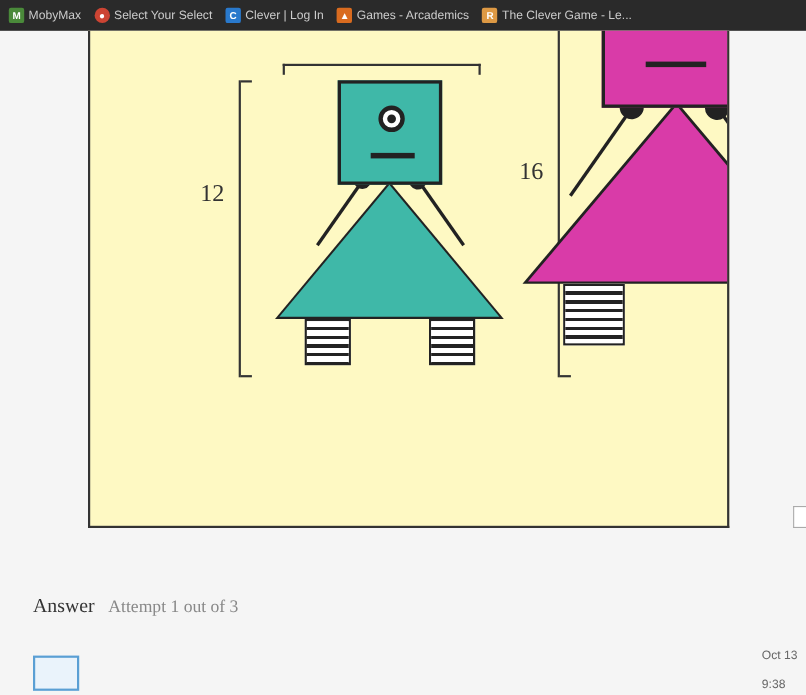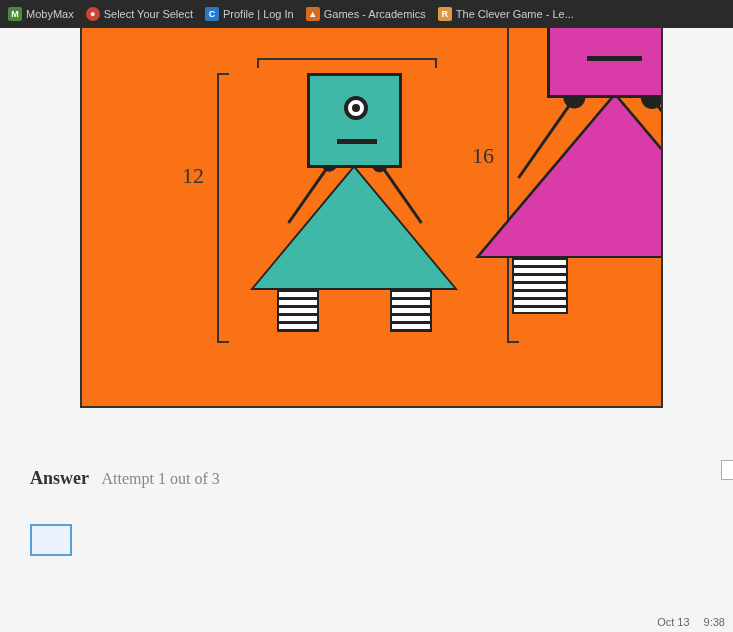--- a/index.html
+++ b/index.html
@@ -38,25 +38,25 @@
       justify-content: center;
       font-size: 9px;
       font-weight: bold;
     }
     .icon-green { background: #4a8a3a; color: white; }
     .icon-red { background: #c43; color: white; border-radius: 50%; }
     .icon-blue { background: #2979cc; color: white; }
     .icon-orange { background: #d96b1f; color: white; }
     .icon-pink { background: #d94; color: white; }
     .content-area {
-      background: #f97316;
+      background: #fef9c3;
       margin: 0 70px 0 80px;
       border: 2px solid #333;
       border-top: none;
-      height: 380px;
+      height: 452px;
       position: relative;
       overflow: hidden;
     }
     .robots-container {
       position: relative;
       width: 100%;
       height: 100%;
     }
     .robot-group {
       position: absolute;
@@ -221,21 +221,21 @@
     .large-foot-left { width: 56px; height: 56px; left: 80px; top: 290px; }
     .large-foot-right { width: 56px; height: 56px; left: 230px; top: 290px; }
     .answer-section {
       margin: 60px 0 0 30px;
       font-family: Georgia, serif;
     }
     .answer-header {
       font-size: 18px;
       color: #333;
     }
-    .answer-label { font-weight: bold; }
+    .answer-label { font-weight: normal; }
     .attempt-text { color: #888; margin-left: 8px; font-size: 16px; font-family: Liberation Serif, serif; }
     .question-line {
       margin-top: 35px;
       font-size: 20px;
       color: #222;
       display: flex;
       align-items: center;
       gap: 6px;
     }
     .answer-input {
@@ -258,37 +258,38 @@
       background: #fff;
     }
     .bottom-right {
       position: absolute;
       right: 8px;
       bottom: 4px;
       font-size: 11px;
       color: #666;
       display: flex;
       gap: 14px;
+      flex-direction: column;
     }
   </style>
 </head>
 <body>
 
 <div class="tab-bar">
   <div class="tab">
     <span class="tab-icon icon-green">M</span>
     <span>MobyMax</span>
   </div>
   <div class="tab">
     <span class="tab-icon icon-red">●</span>
     <span>Select Your Select</span>
   </div>
   <div class="tab">
     <span class="tab-icon icon-blue">C</span>
-    <span>Profile | Log In</span>
+    <span>Clever | Log In</span>
   </div>
   <div class="tab">
     <span class="tab-icon icon-orange">▲</span>
     <span>Games - Arcademics</span>
   </div>
   <div class="tab">
     <span class="tab-icon icon-pink">R</span>
     <span>The Clever Game - Le...</span>
   </div>
 </div>

